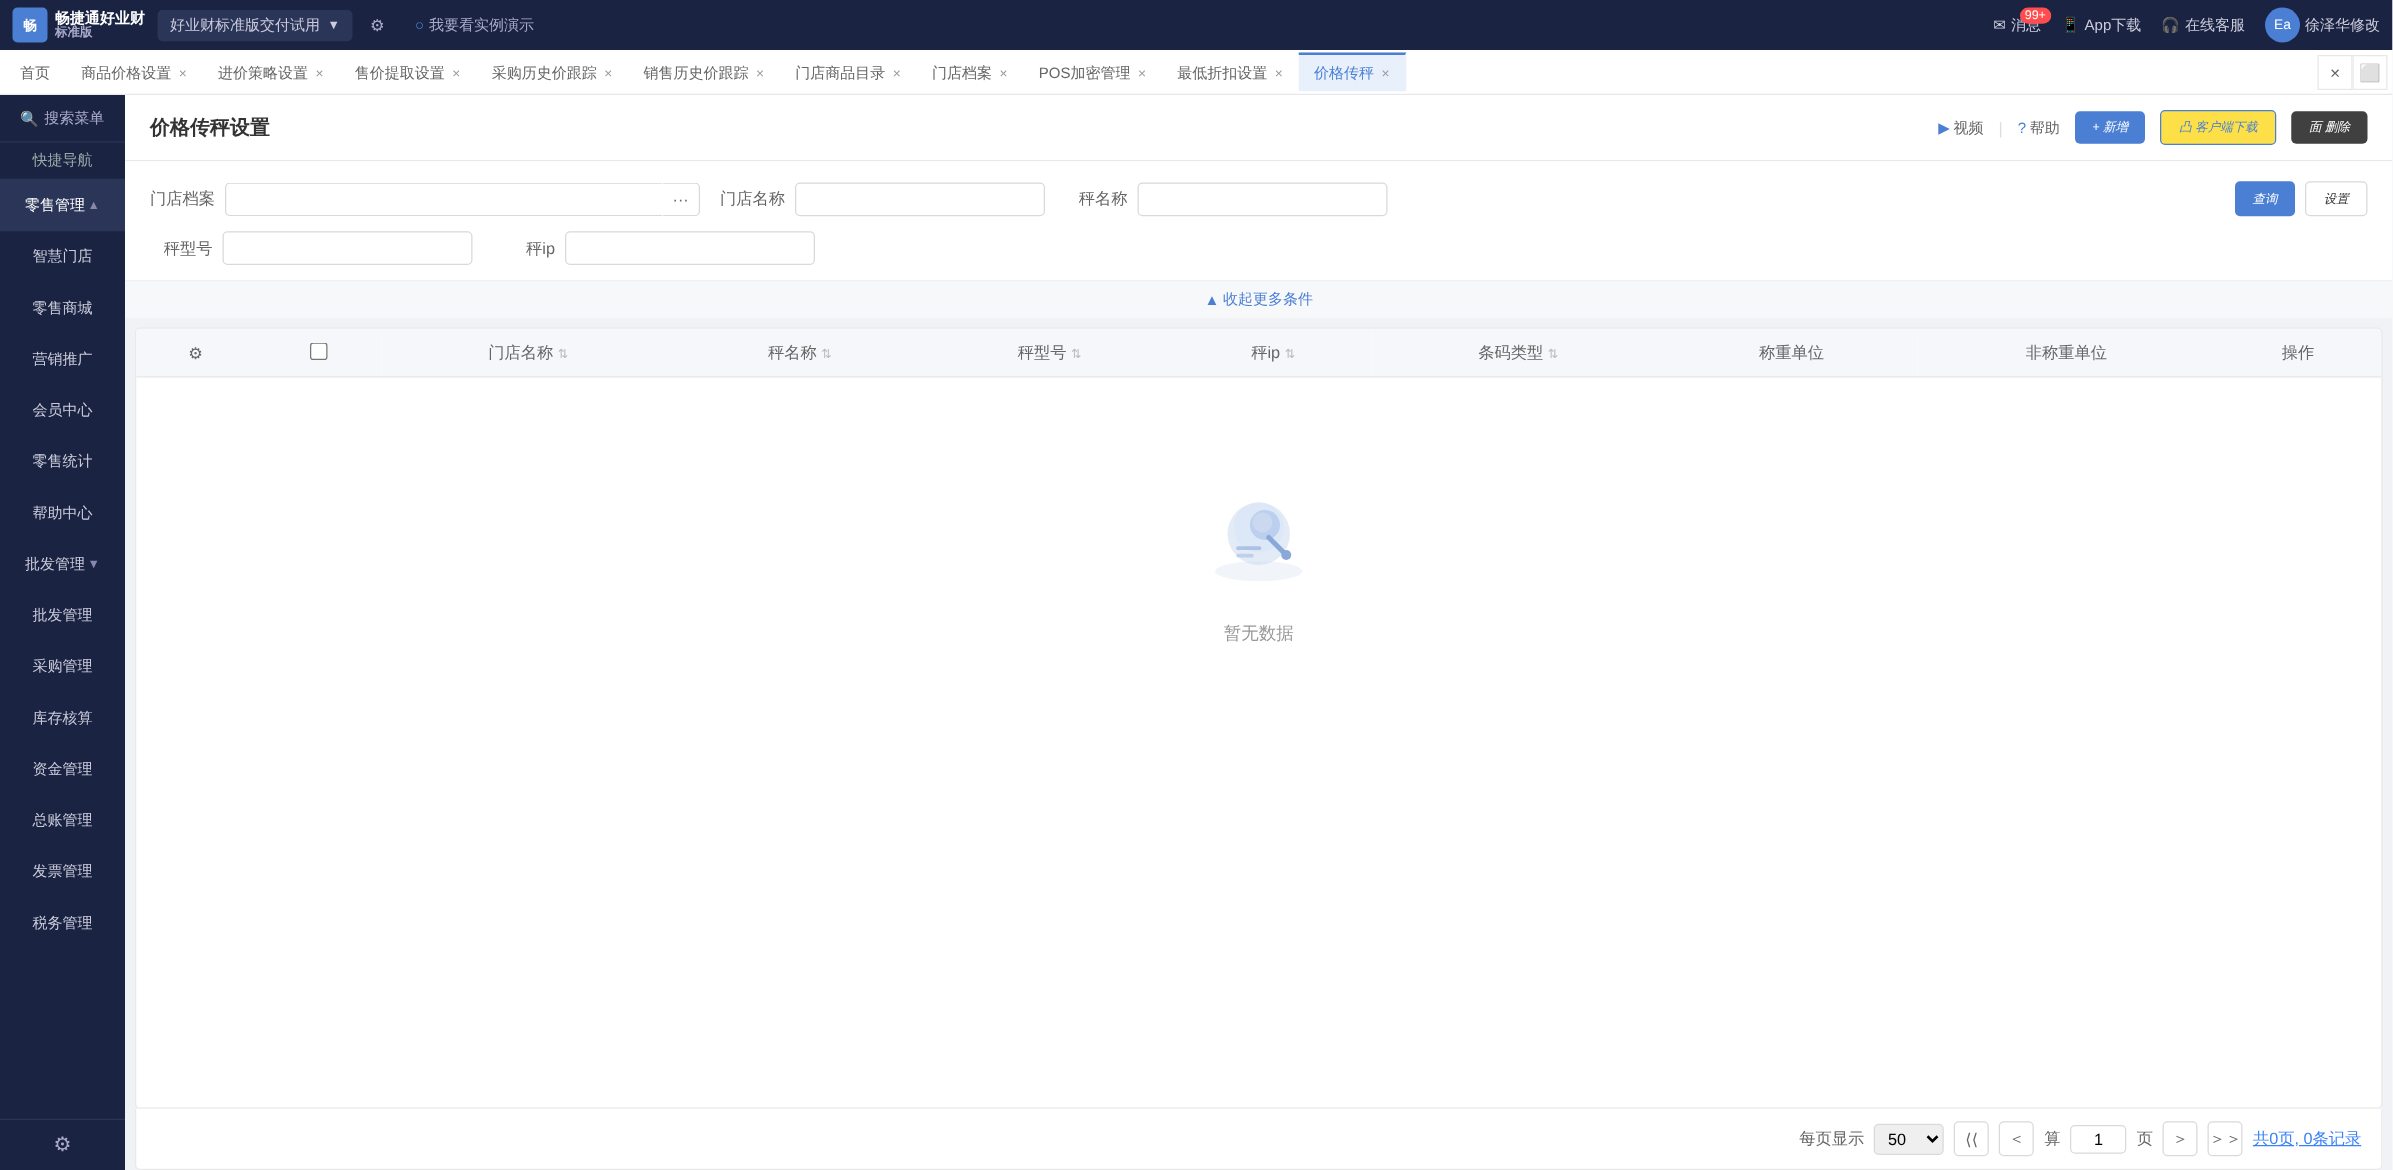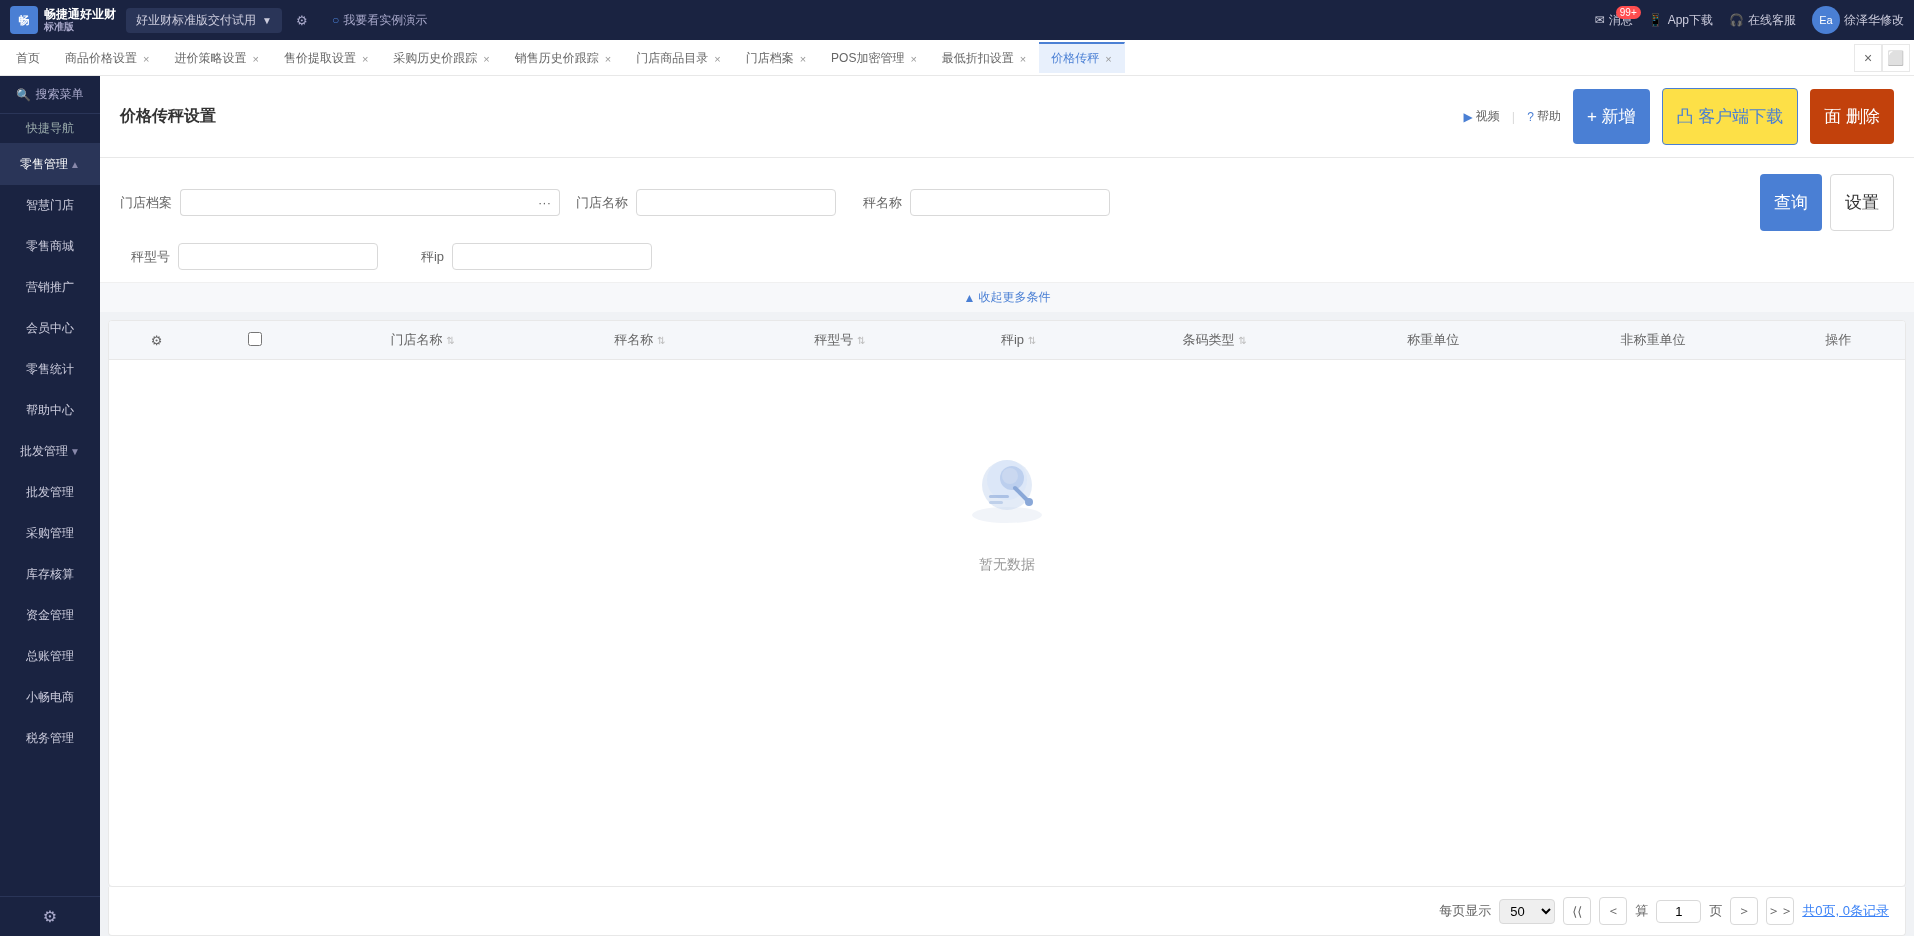--- a/index.html
+++ b/index.html
@@ -45,24 +45,24 @@
     .sidebar-bottom { margin-top: auto; padding: 10px; display: flex; align-items: center; justify-content: center; color: #aac; font-size: 16px; cursor: pointer; border-top: 1px solid #2a3558; }
 
     
     .content { flex: 1; display: flex; flex-direction: column; overflow: hidden; background: #f0f2f5; }
     .page-header { background: #fff; padding: 12px 20px; display: flex; align-items: center; justify-content: space-between; border-bottom: 1px solid #e8e8e8; flex-shrink: 0; }
     .page-title { font-size: 16px; font-weight: bold; color: #333; }
     .page-header-actions { display: flex; align-items: center; gap: 12px; }
     .header-link { display: flex; align-items: center; gap: 3px; font-size: 12px; color: #666; cursor: pointer; }
     .header-link .icon { color: #4a7fd4; }
     .header-divider { color: #ddd; }
-    .btn { padding: 16px 14px; border-radius: 4px; font-size: 17px; cursor: pointer; border: none; display: flex; align-items: center; gap: 4px; }
+    .btn { padding: 6px 14px; border-radius: 4px; font-size: 10px; cursor: pointer; border: none; display: flex; align-items: center; gap: 4px; font-style: italic; }
     .btn-primary { background: #4a7fd4; color: #fff; }
     .btn-default { background: #fff; color: #333; border: 1px solid #d9d9d9; }
-    .btn-danger { background: #c2410c; color: #fff; }
+    .btn-danger { background: #404040; color: #fff; }
     .btn-outline { background: #fde047; color: #4a7fd4; border: 1px solid #4a7fd4; }
 
     
     .filter-area { background: #fff; padding: 16px 20px 0 20px; flex-shrink: 0; }
     .filter-row { display: flex; align-items: center; gap: 16px; margin-bottom: 12px; flex-wrap: wrap; }
     .filter-item { display: flex; align-items: center; gap: 8px; }
     .filter-label { color: #666; font-size: 13px; white-space: nowrap; min-width: 50px; text-align: right; }
     .filter-input { border: 1px solid #d9d9d9; border-radius: 4px; padding: 5px 8px; font-size: 13px; color: #333; outline: none; width: 200px; }
     .filter-input-wide { width: 350px; }
     .filter-input-with-btn { display: flex; align-items: center; }
@@ -241,21 +241,21 @@
     <div class="sidebar-item">
       <span>库存核算</span>
     </div>
     <div class="sidebar-item">
       <span>资金管理</span>
     </div>
     <div class="sidebar-item">
       <span>总账管理</span>
     </div>
     <div class="sidebar-item">
-      <span>小畅电商</span>
+      <span>发票管理</span>
     </div>
     <div class="sidebar-item">
       <span>税务管理</span>
     </div>
     <div class="sidebar-bottom">
       <span>⚙</span>
     </div>
   </div>
 
   <div class="content">

